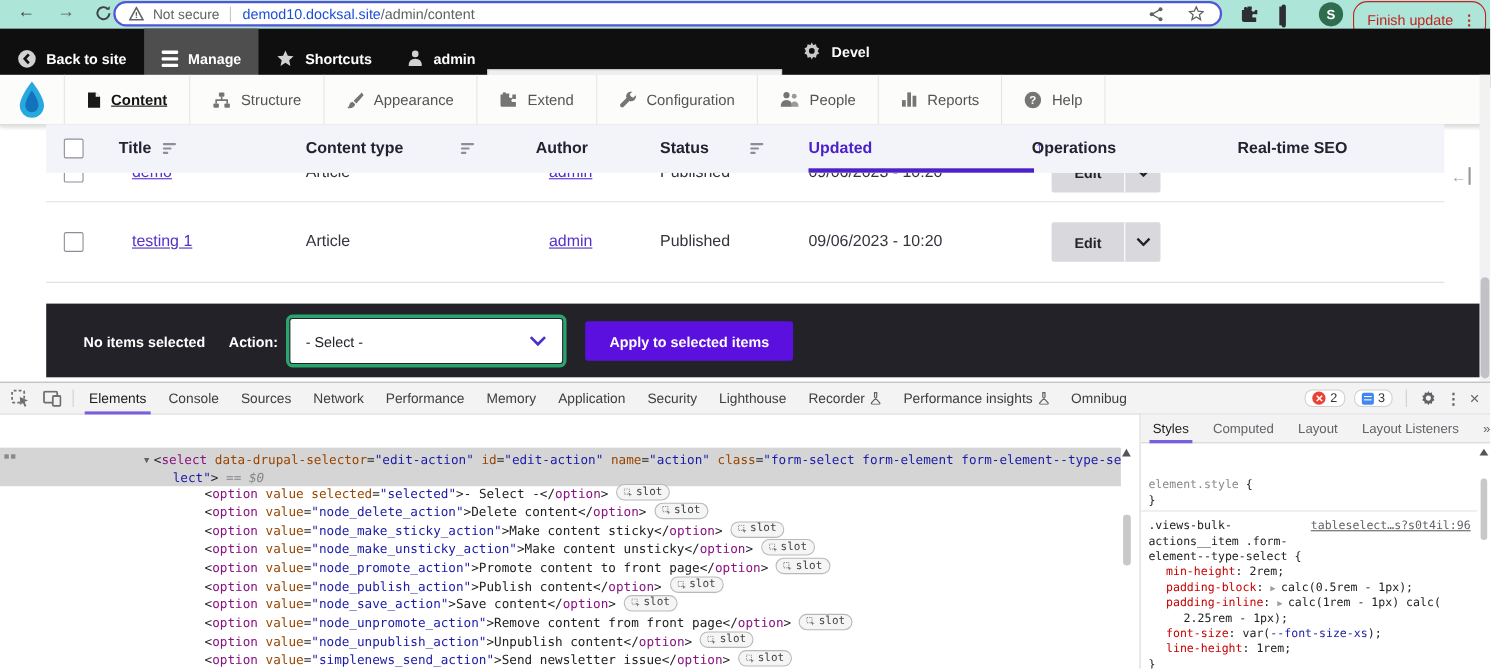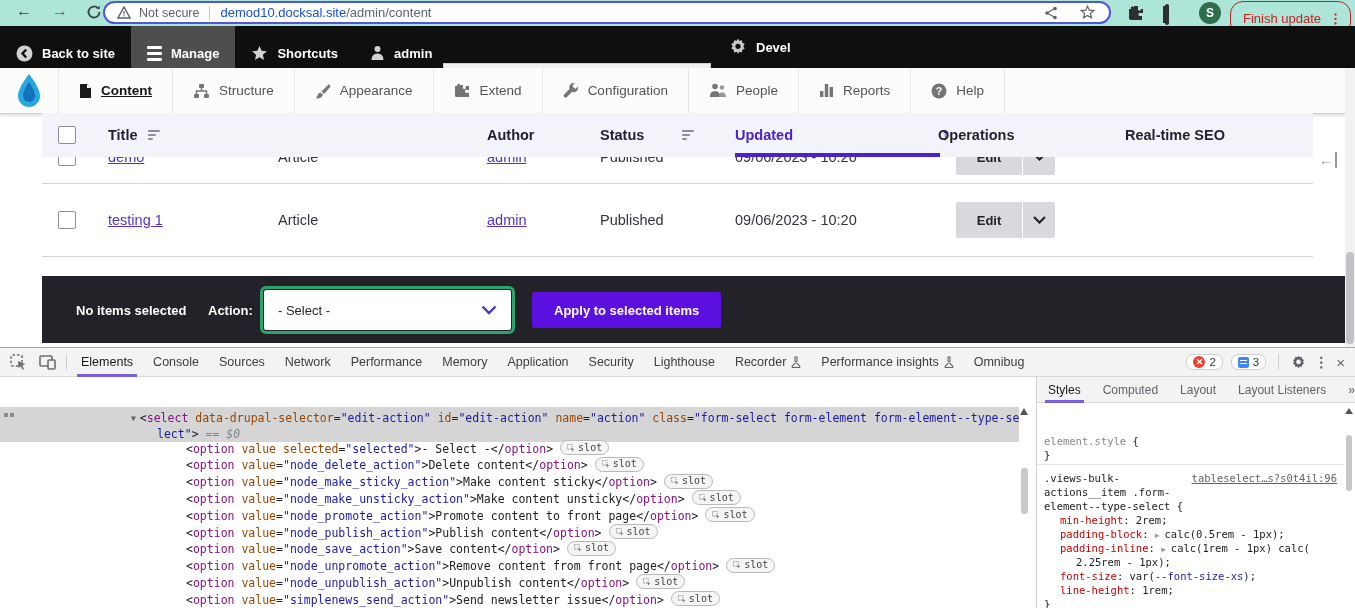--- a/index.html
+++ b/index.html
@@ -47,21 +47,21 @@
   
   .thead{position:absolute;left:42px;top:113px;width:1271px;height:44px;background:#f3f4f9;z-index:4;}
   .th{position:absolute;top:0;height:44px;display:flex;align-items:center;gap:10px;
       font-size:14.5px;font-weight:bold;color:#222330;text-align:right;}
   .filter-glyph{display:flex;flex-direction:column;gap:2px;align-items:flex-start;}
   .filter-glyph i{height:2px;background:#8d8d98;border-radius:1px;display:block;}
   .sort-underline{position:absolute;left:735px;top:153px;width:205px;height:4px;background:#4b21c9;z-index:6;}
   .row{position:relative;width:1271px;height:72px;background:#fff;}
   .cell{position:absolute;top:0;height:72px;display:flex;align-items:center;font-size:14.5px;color:#33343c;}
   .cb{width:18px;height:18px;background:#fff;border:1.5px solid #8e8e9a;border-radius:2px;box-sizing:border-box;}
-  .tlink{color:#5531c9;text-decoration:underline;}
+  .tlink{color:#5531c9;text-decoration:underline;margin-left:12px;}
   .upd-cell{color:#33343c;}
   .edit-btn{display:flex;align-items:stretch;height:36px;background:#d9d9dd;border-radius:2px;overflow:hidden;}
   .edit-main{display:flex;align-items:center;justify-content:center;width:66px;font-size:13px;font-weight:bold;color:#232329;}
   .edit-sep{width:1px;background:#fff;}
   .edit-dd{display:flex;align-items:center;justify-content:center;width:32px;}
   .row2-wrap{position:absolute;left:42px;top:183px;width:1271px;height:72px;border-top:1px solid #d4d4d8;border-bottom:1px solid #d4d4d8;box-sizing:content-box;z-index:1;}
   .row1-clip{position:absolute;left:42px;top:157px;width:1271px;height:26px;overflow:hidden;z-index:2;}
   .row1-inner{position:absolute;left:0;top:-36px;}
 
   
@@ -318,20 +318,28 @@
         <span class="cb"></span>
       </div>
     <div class="th" style="left:66px;">
       <span>Title</span>
       <span class="filter-glyph">
           <i style="width:12px"></i>
           <i style="width:8px"></i>
           <i style="width:5px"></i>
         </span>
     </div>
+    <div class="th" style="left:236px;">
+      <span>Content type</span>
+      <span class="filter-glyph" style="margin-left:42px;">
+          <i style="width:12px"></i>
+          <i style="width:8px"></i>
+          <i style="width:5px"></i>
+        </span>
+    </div>
     <div class="th" style="left:445px;">
         <span>Author</span>
       </div>
     <div class="th" style="left:693px;color:#4b21c9;">
       <span>Updated</span>
       <span style="margin-left:138px;font-size:16px;">↑</span>
     </div>
     <div class="th" style="left:558px;">
       <span>Status</span>
       <span class="filter-glyph" style="margin-left:28px;">

